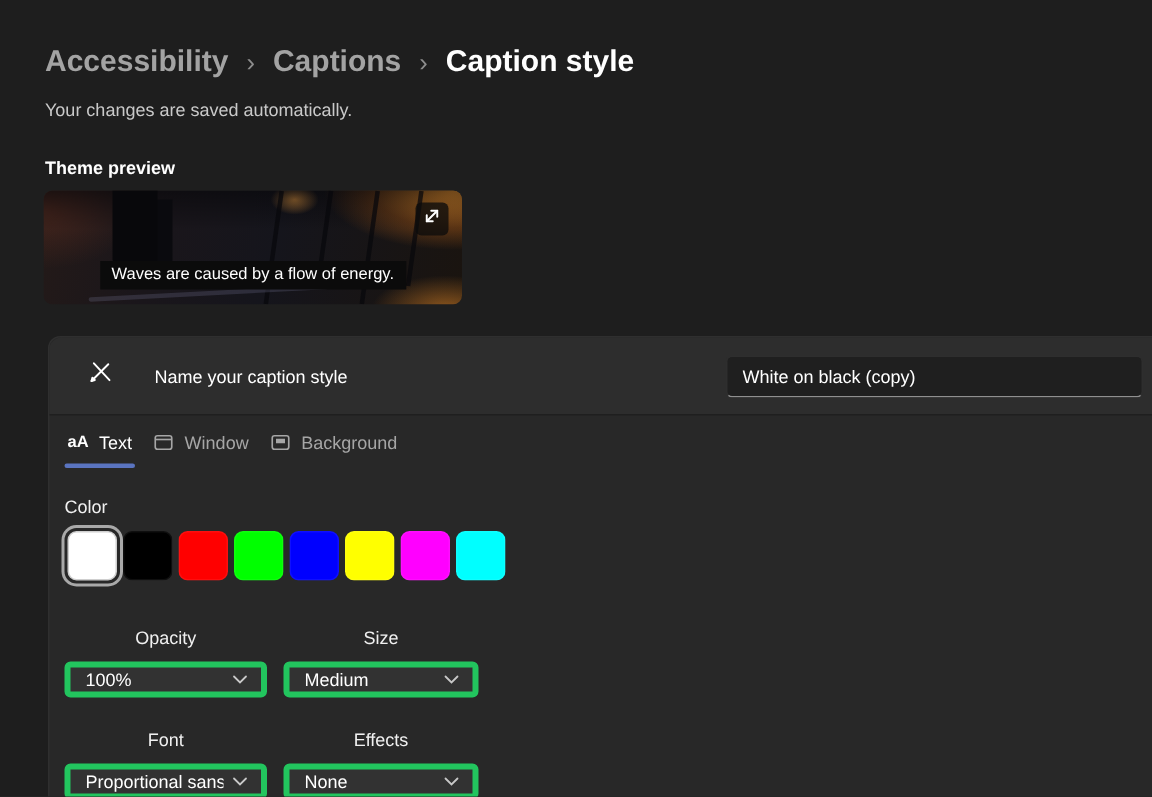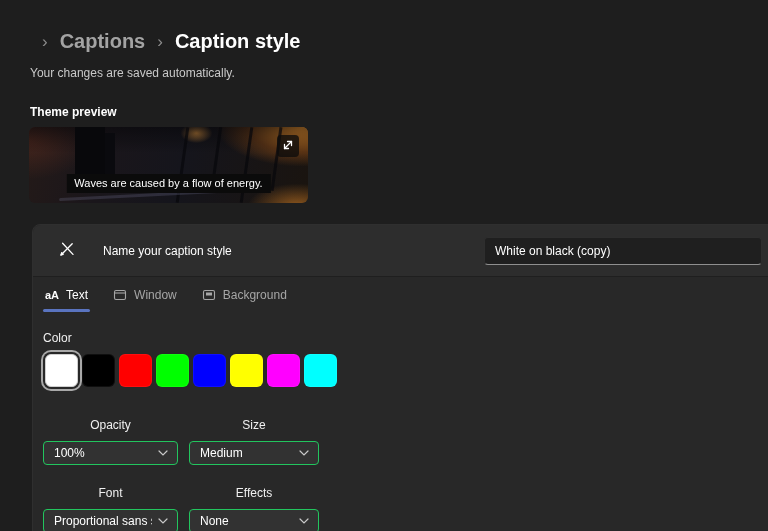--- a/index.html
+++ b/index.html
@@ -91,21 +91,21 @@
     border-radius:4px;
     color:#ffffff; font-size:12px;
     padding:0 10px;
     font-family:"Liberation Sans", sans-serif;
     outline:none;
   }
   .card-divider { height:1px; background:#1f1f1f; }
   .card-body { padding:9px 30px 0 10px; }
 
   
-  .tabs { display:flex; gap:21px; }
+  .tabs { display:flex; gap:10px; }
   .tab {
     position:relative; display:flex; align-items:center; gap:7px;
     padding:2px 2px 10px 2px; cursor:pointer;
     font-size:12px; color:#a6a6a6;
   }
   .tab.selected { color:#ffffff; }
   .tab.selected::after {
     content:""; position:absolute; left:0; right:0; bottom:0;
     height:3px; border-radius:2px; background:#5a74c0;
   }
@@ -127,35 +127,36 @@
   
   .dd-row { display:flex; gap:11px; margin-top:31px;text-align:center; }
   .dd-row.second { margin-top:21px; }
   .dd-col { width:135px; }
   .dd-col.narrow { width:130px; }
   .dd-col .section-label { margin-top:0; }
   .dropdown {
     margin-top:9px;
     height:24px;
     background:#323232;
-    border:1px solid #22c55e;
+    border:4px solid #22c55e;
     border-radius:4px;
     display:flex; align-items:center; justify-content:space-between;
     padding:0 9px 0 10px;
     font-size:12px; color:#ffffff;
     cursor:pointer;
     white-space:nowrap; overflow:hidden;
   }
   .dd-value { overflow:hidden; text-overflow:clip; white-space:nowrap; }
   .chev { display:flex; flex:0 0 auto; margin-left:6px; }
 </style>
 </head>
 <body>
 
 <div class="breadcrumb">
+  <span class="crumb-muted">Accessibility</span>
   <span class="crumb-sep">›</span>
   <span class="crumb-muted">Captions</span>
   <span class="crumb-sep">›</span>
   <span class="crumb-current">Caption style</span>
 </div>
 
 <div class="subtitle">Your changes are saved automatically.</div>
 
 <div class="preview-label">Theme preview</div>
 <div class="preview">

